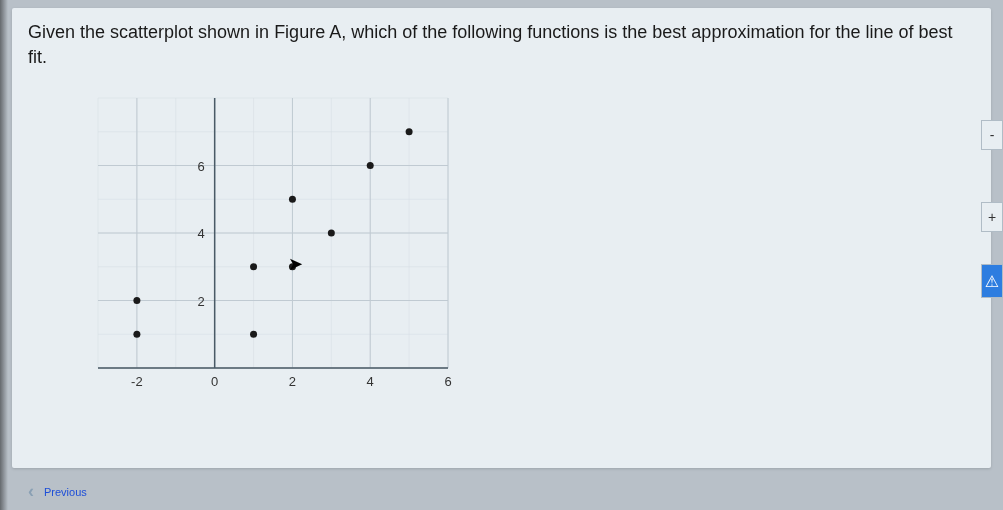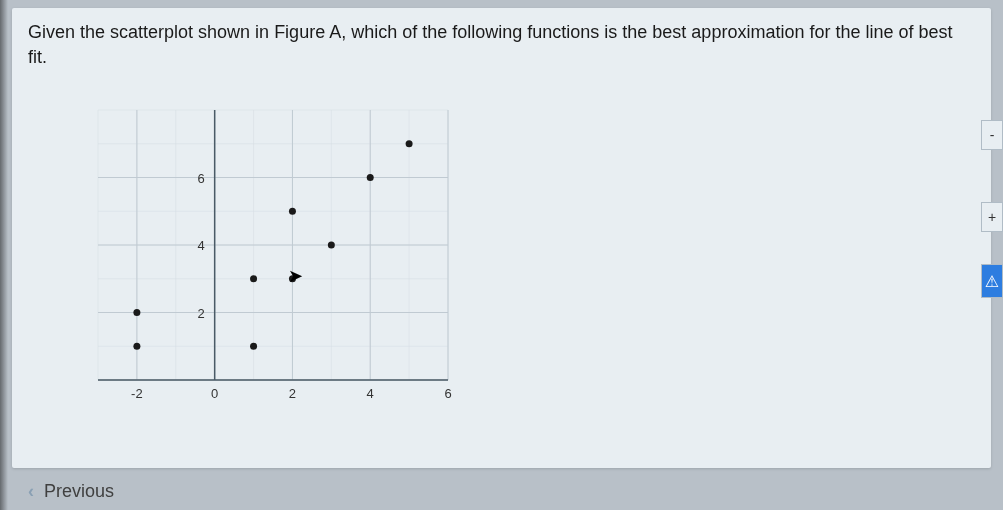--- a/index.html
+++ b/index.html
@@ -16,21 +16,21 @@
       margin: 8px 12px 0 12px;
       padding: 12px 16px 0 16px;
       height: 460px;
       border-radius: 2px;
       box-shadow: 0 1px 3px rgba(0,0,0,0.15);
       position: relative;
     }
     .question-text {
       font-size: 18px;
       color: #1a1a1a;
-      margin-bottom: 30px;
+      margin-bottom: 18px;
       line-height: 1.4;
     }
     .figure-title {
       font-size: 17px;
       color: #1a1a1a;
       margin-bottom: 14px;
     }
     .chart-area {
       position: relative;
       width: 420px;
@@ -74,22 +74,22 @@
       display: flex;
       align-items: center;
       gap: 10px;
     }
     .nav-chevron {
       color: #8aa0b4;
       font-size: 18px;
       font-weight: bold;
     }
     .nav-text {
-      color: #404040;
-      font-size: 18px;
+      color: #1d4ed8;
+      font-size: 11px;
     }
     .right-sidebar {
       position: absolute;
       right: 0;
       top: 120px;
       width: 22px;
       display: flex;
       flex-direction: column;
       gap: 6px;
     }

